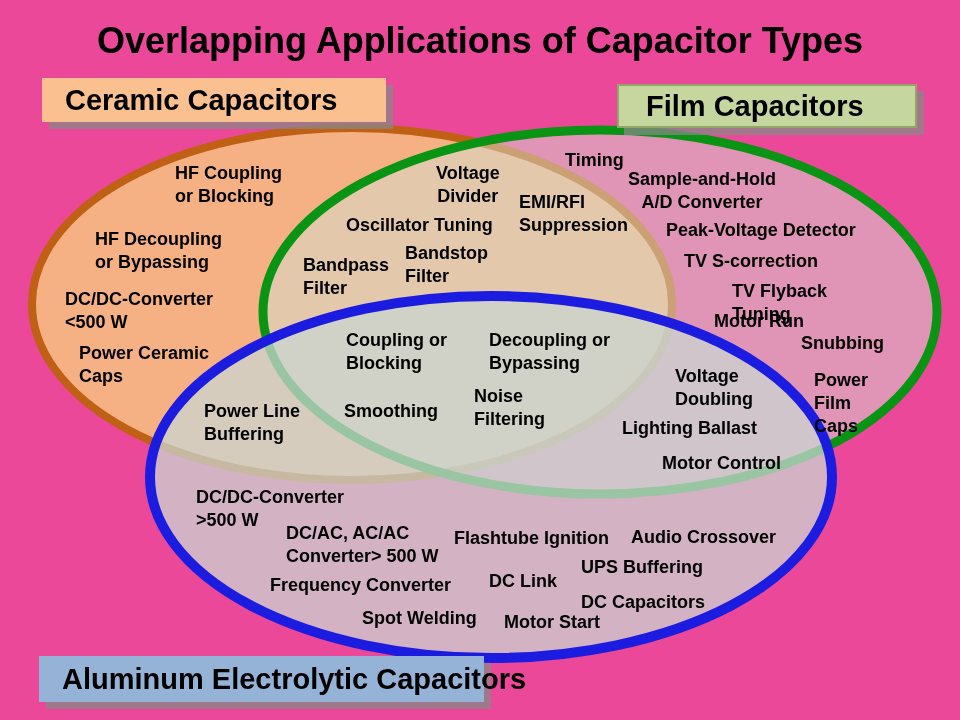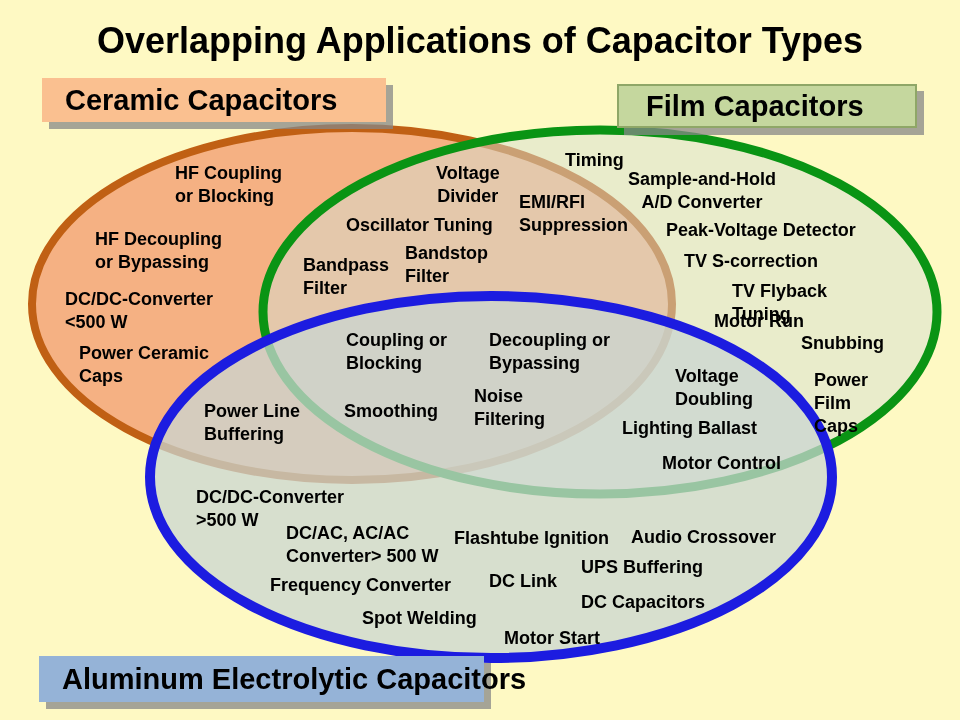--- a/index.html
+++ b/index.html
@@ -29,21 +29,21 @@
   .labels-layer{ position:absolute; left:0; top:0; width:872px; height:720px; z-index:20; }
   .app-label{
     position:absolute;
     font-size:18px; line-height:23px; font-weight:bold; color:#000;
     white-space:pre-line;
   }
 </style>
 </head>
 <body>
 
-<div class="slide" style="background: #fef9c3;">
+<div class="slide" style="background: #ec4899;">
 
   <h1 class="slide-title">Overlapping Applications of Capacitor Types</h1>
 
   <svg class="venn-svg" width="960" height="720" viewBox="0 0 960 720">
     <ellipse cx="352" cy="304" rx="320" ry="176" stroke-width="8" fill="#F5B183" stroke="#C06014"></ellipse>
     <ellipse cx="600" cy="312" rx="337" ry="182" stroke-width="9" fill="rgba(211,223,211,0.5)" stroke="#0A9414"></ellipse>
     <ellipse cx="491" cy="477" rx="341" ry="181" stroke-width="10" fill="rgba(202,214,210,0.75)" stroke="#1C1CE0"></ellipse>
   </svg>
 
   <div class="labels-layer">
@@ -88,21 +88,21 @@
       <div class="app-label" style="left: 622px; top: 417px;">Lighting Ballast</div>
       <div class="app-label" style="left: 662px; top: 452px;">Motor Control</div>
       <div class="app-label" style="left: 196px; top: 486px;">DC/DC-Converter
 &gt;500 W</div>
       <div class="app-label" style="left: 286px; top: 522px;">DC/AC, AC/AC
 Converter&gt; 500 W</div>
       <div class="app-label" style="left: 270px; top: 574px;">Frequency Converter</div>
       <div class="app-label" style="left: 362px; top: 607px;">Spot Welding</div>
       <div class="app-label" style="left: 454px; top: 527px;">Flashtube Ignition</div>
       <div class="app-label" style="left: 489px; top: 570px;">DC Link</div>
-      <div class="app-label" style="left: 504px; top: 611px; margin-top: 16px;">Motor Start</div>
+      <div class="app-label" style="left: 504px; top: 611px;">Motor Start</div>
       <div class="app-label" style="left: 631px; top: 526px;">Audio Crossover</div>
       <div class="app-label" style="left: 581px; top: 556px;">UPS Buffering</div>
       <div class="app-label" style="left: 581px; top: 591px;">DC Capacitors</div>
     </div>
 
   <div class="legend-box legend-ceramic" style="background: rgb(250, 192, 144);">
     <span>Ceramic Capacitors</span>
   </div>
   <div class="legend-box legend-film" style="background: rgb(197, 215, 158);">
     <span>Film Capacitors</span>

